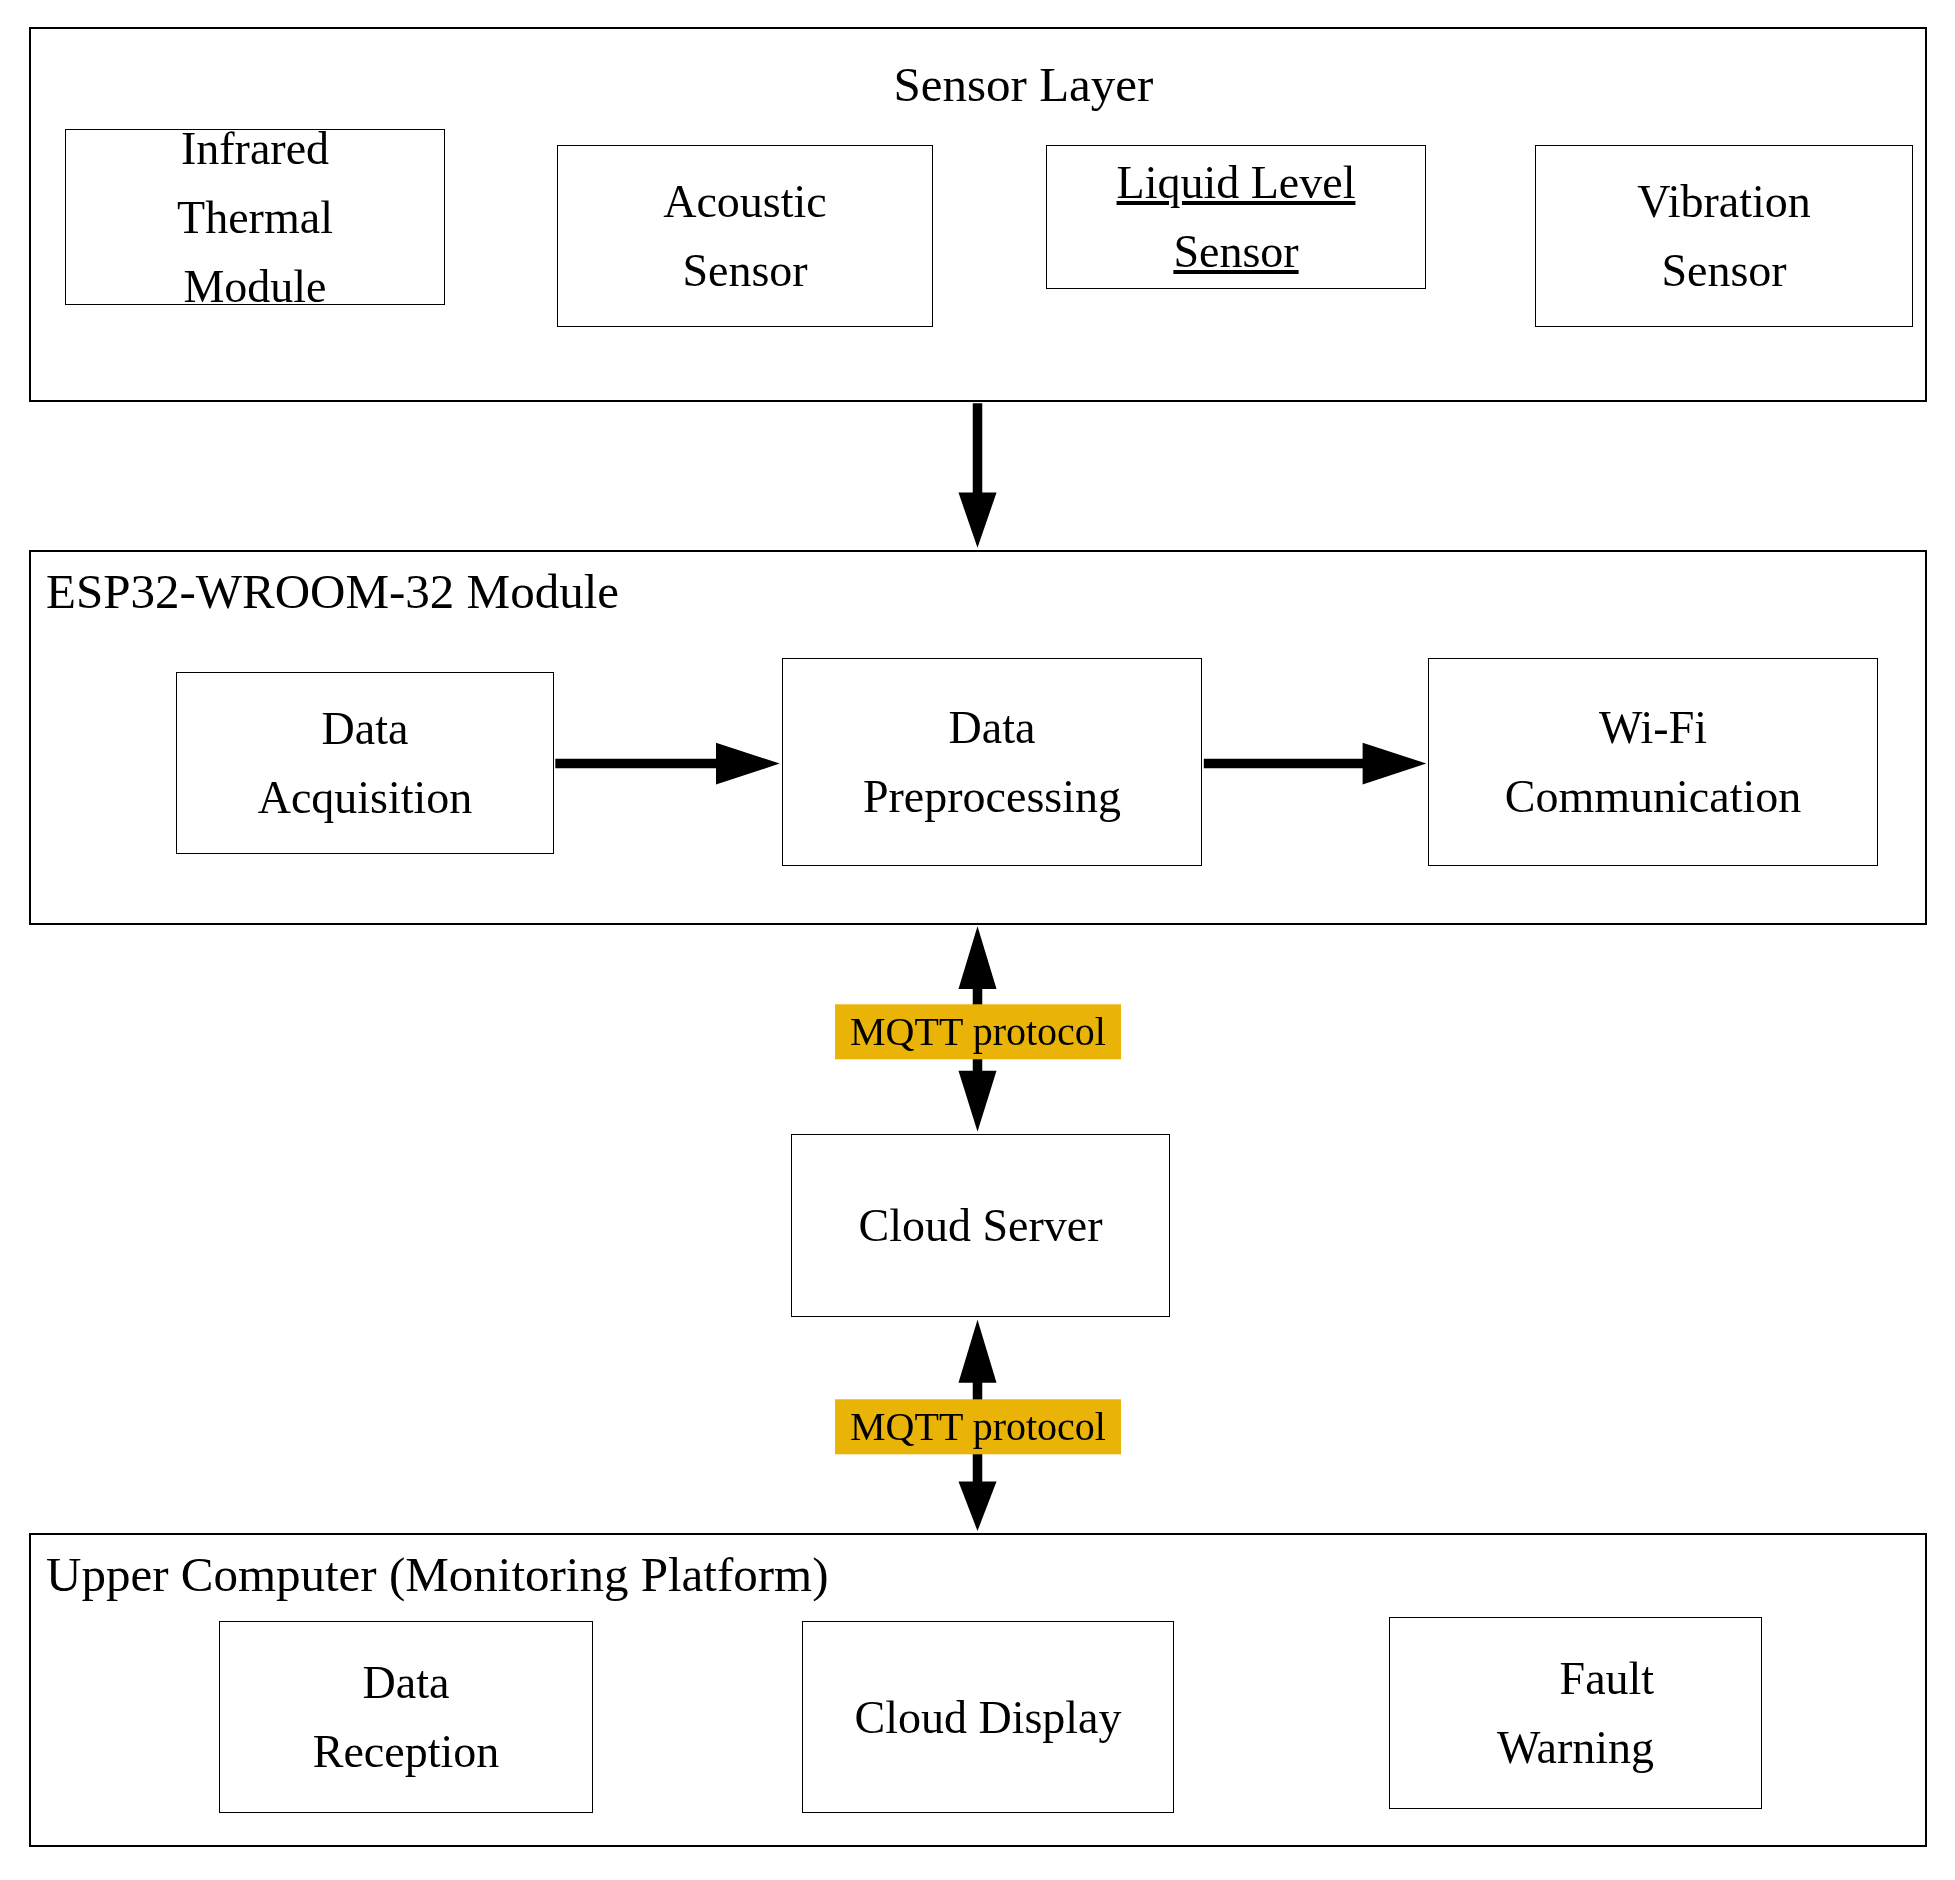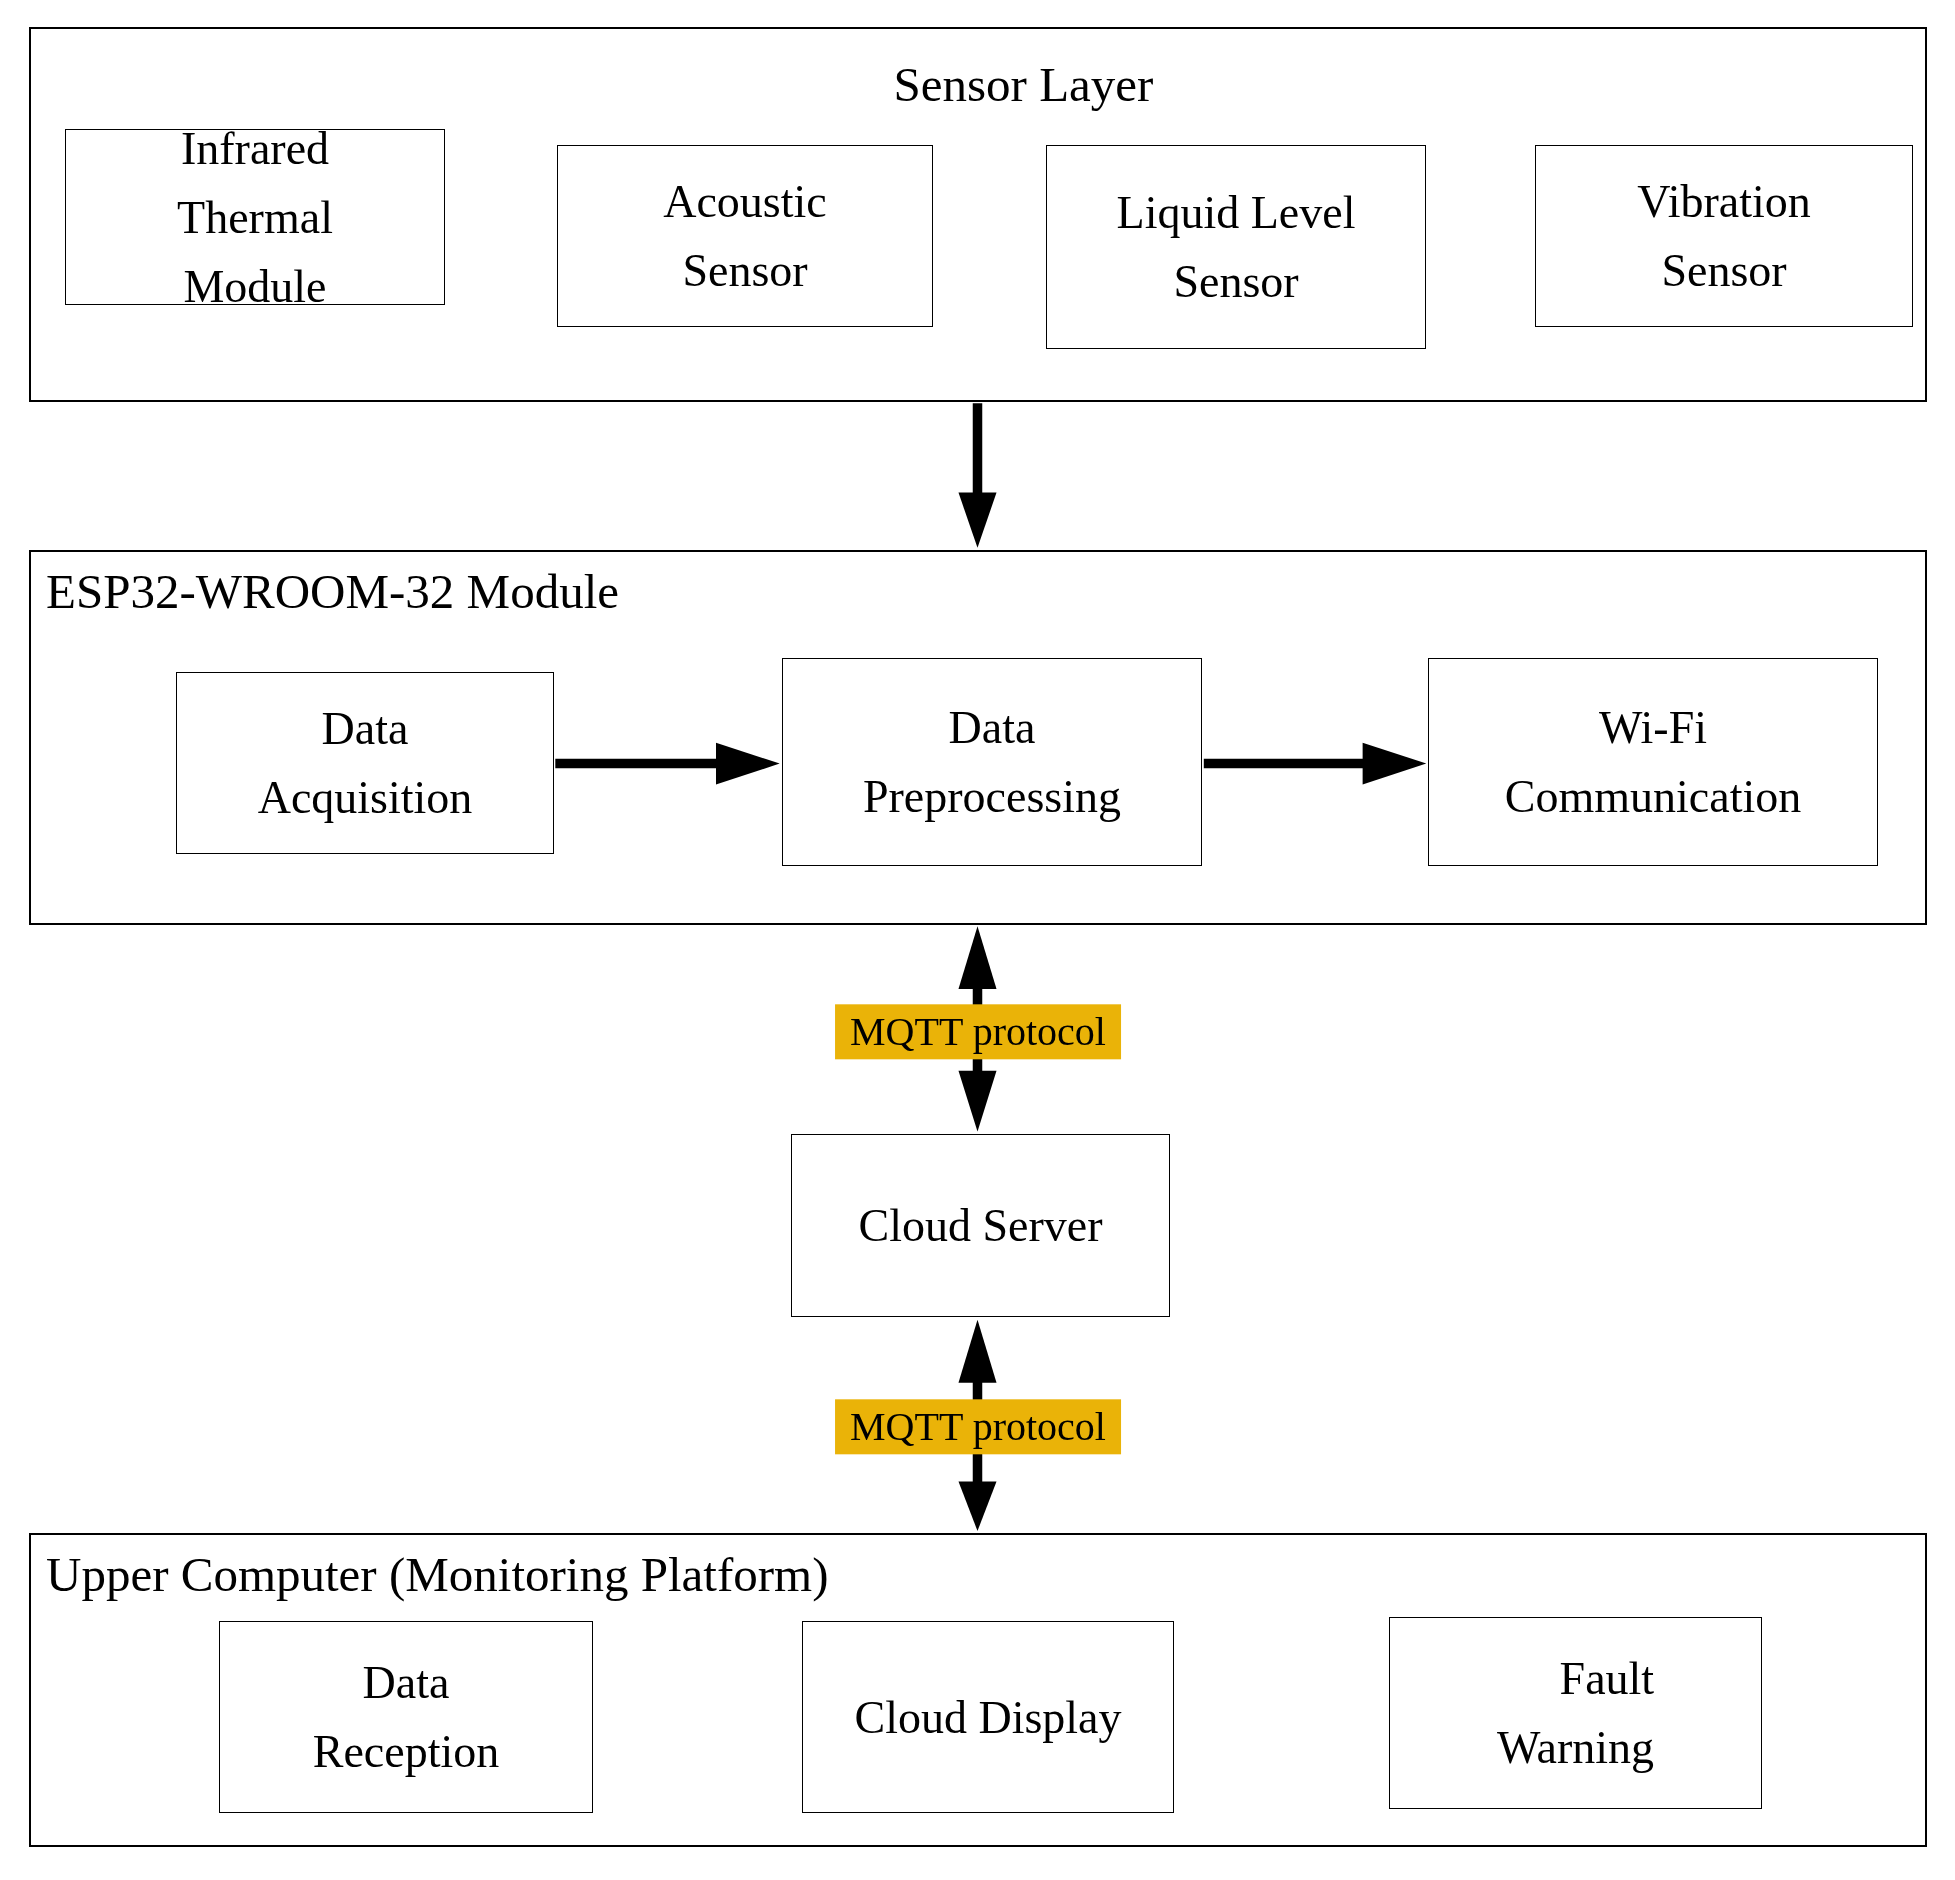--- a/index.html
+++ b/index.html
@@ -70,21 +70,21 @@
 <div class="canvas">
 
   <div class="container" style="left:28.5px; top:27px; width:1898px; height:375px;"></div>
   <div class="title centered" style="top:58px;margin-left:46px;">Sensor Layer</div>
 
   <div class="node" style="left:65px; top:129px; width:380px; height:176px;">Infrared
 Thermal
 Module</div>
   <div class="node" style="left:557px; top:145px; width:376px; height:182px;">Acoustic
 Sensor</div>
-  <div class="node" style="left:1046px; top:145px; width:380px; height:204px;">Liquid Level
+  <div class="node" style="left:1046px; top:145px; width:380px; height:144px;text-decoration:underline;">Liquid Level
 Sensor</div>
   <div class="node" style="left:1535px; top:145px; width:378px; height:182px;">Vibration
 Sensor</div>
 
   <div class="container" style="left:28.5px; top:550px; width:1898px; height:375px;"></div>
   <div class="title" style="left:46px; top:565px;">ESP32-WROOM-32 Module</div>
 
   <div class="node" style="left:176px; top:672px; width:378px; height:182px;">Data
 Acquisition</div>
   <div class="node" style="left:782px; top:658px; width:420px; height:208px;">Data

